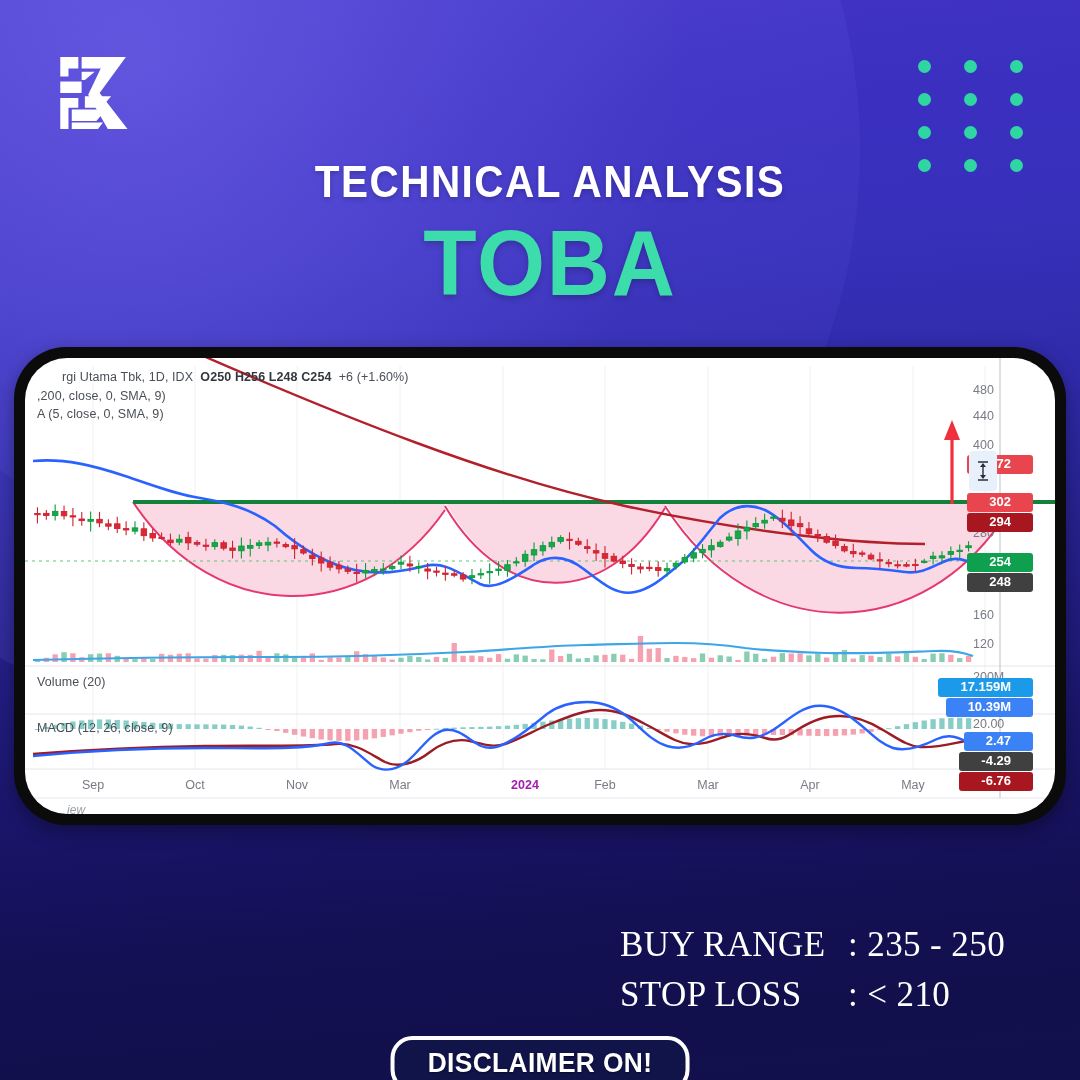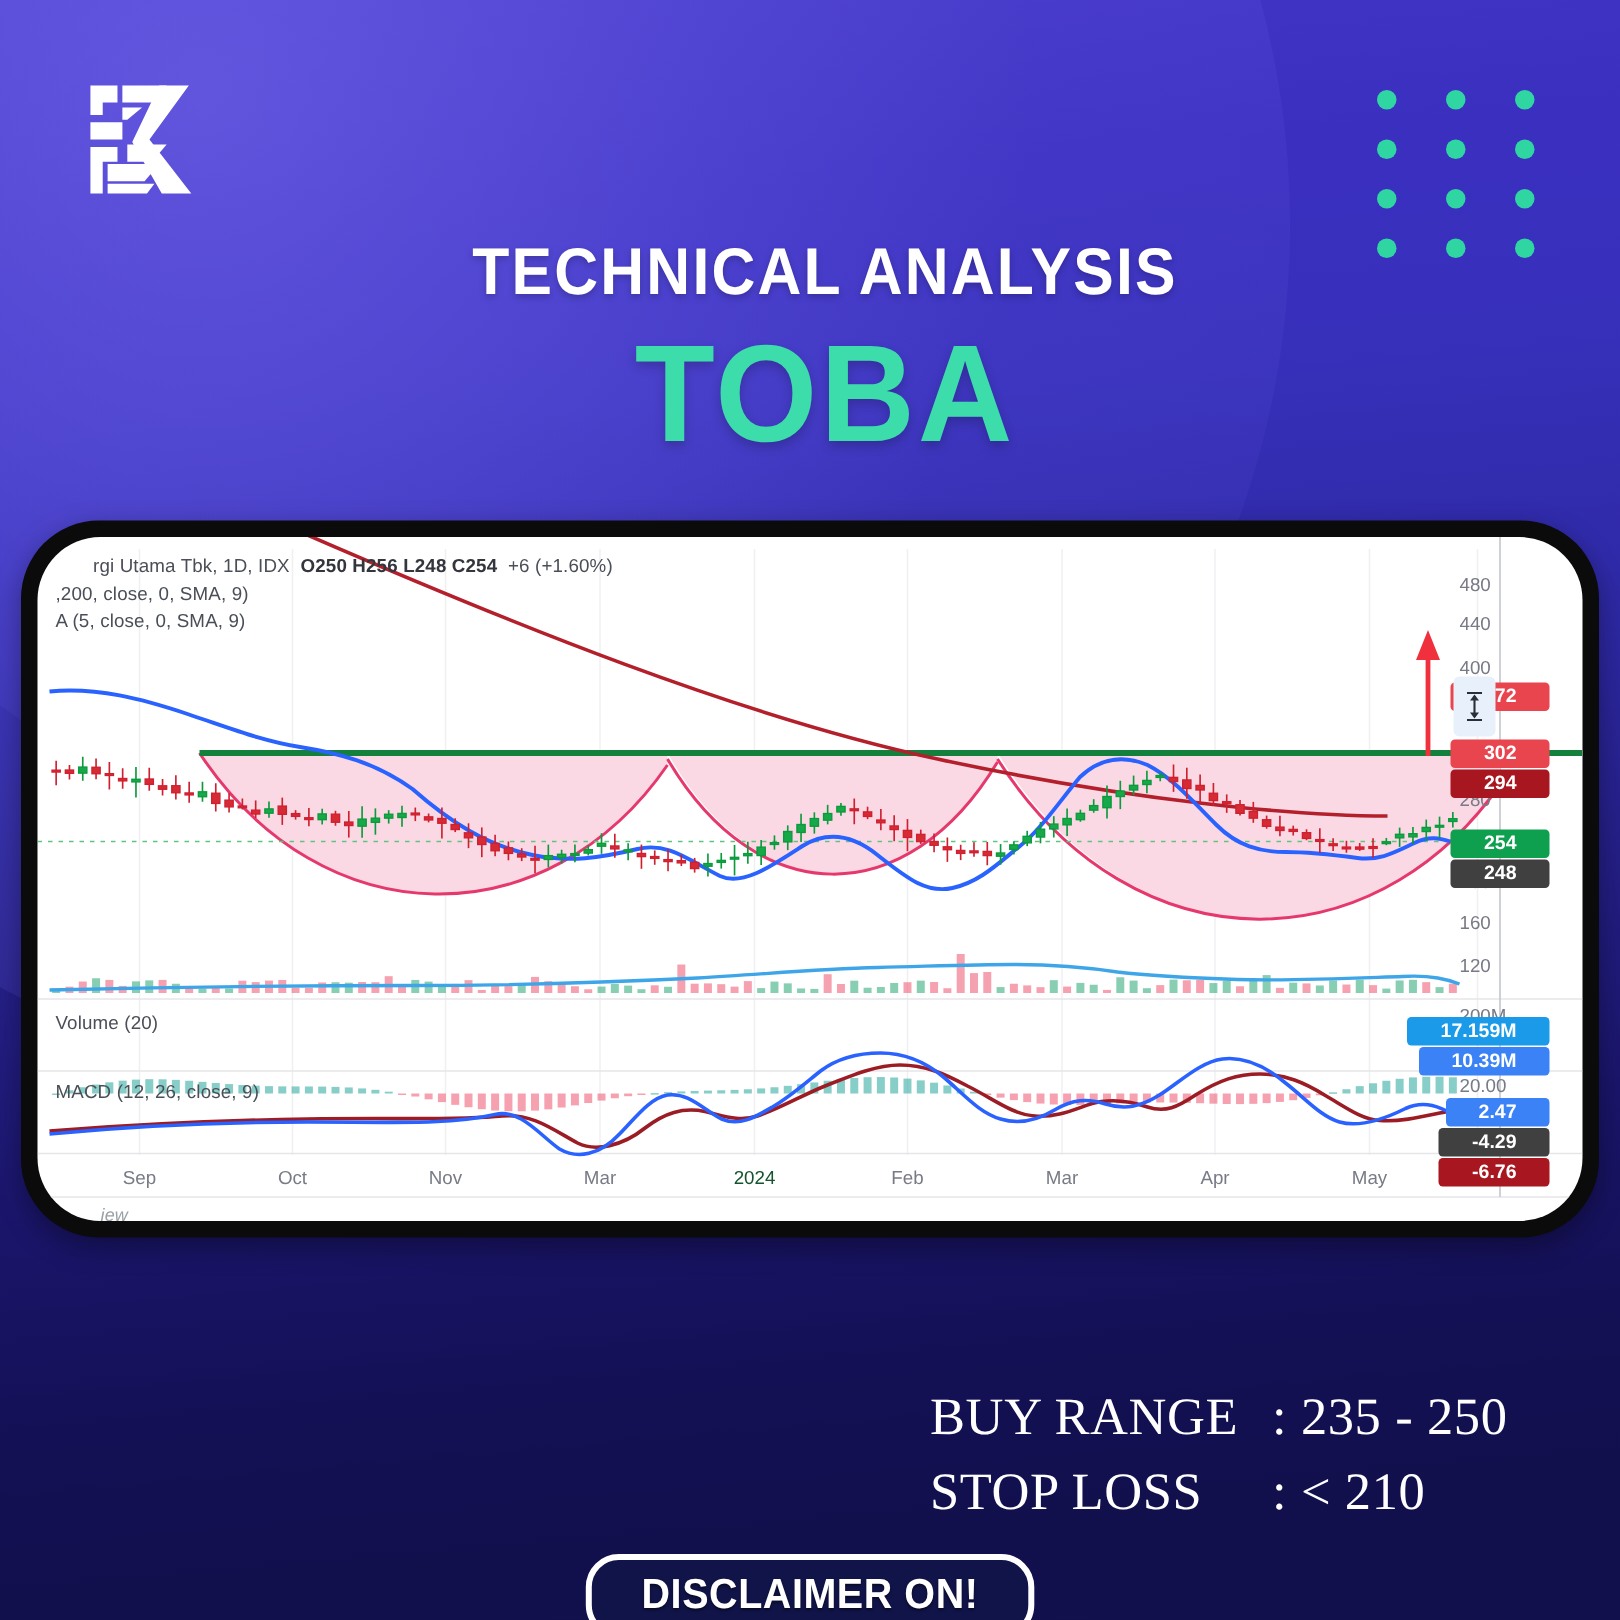--- a/index.html
+++ b/index.html
@@ -166,21 +166,21 @@
   .tag.teal    { background: #3b82f6; }
 
   .xlabel {
     position: absolute;
     color: #787b86;
     font-size: 12.5px;
     top: 420px;
     transform: translateX(-50%);
     z-index: 5;
   }
-  .xlabel.bold { color: #14532d; font-weight: 400; }
+  .xlabel.bold { color: #a21caf; font-weight: 700; margin-left: 22px; }
 
   
   #measure-tool {
     position: absolute;
     left: 944px; top: 93px;
     width: 28px; height: 40px;
     background: #e8f1fb;
     border-radius: 4px;
     display: flex; align-items: center; justify-content: center;
     z-index: 10;

